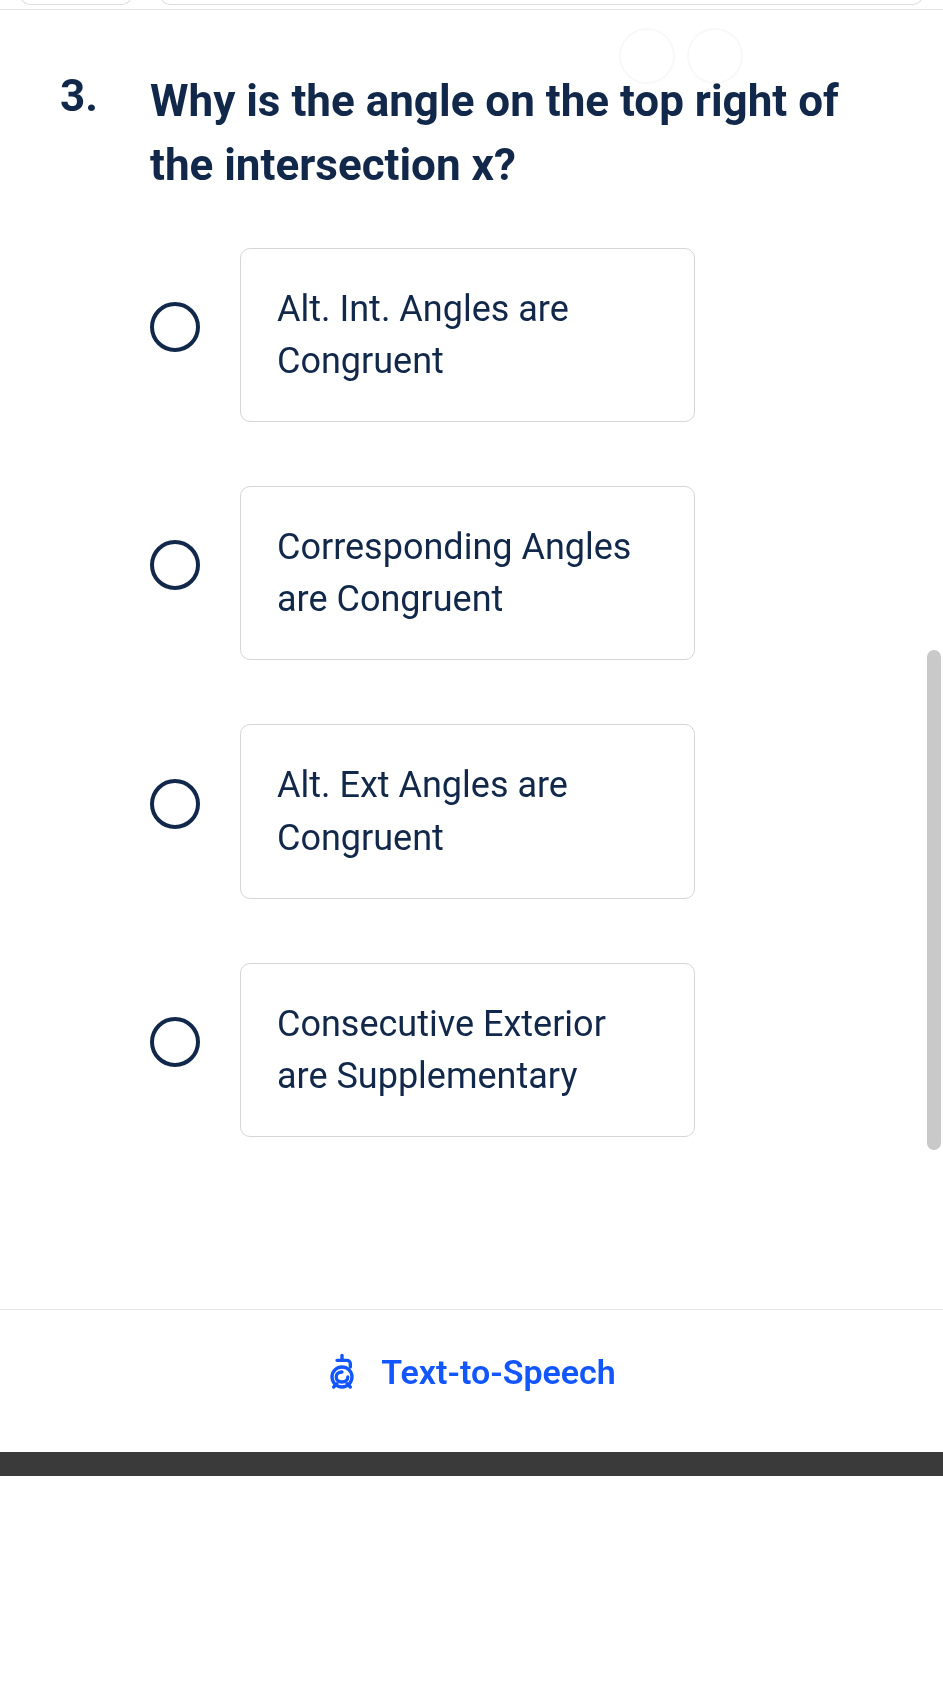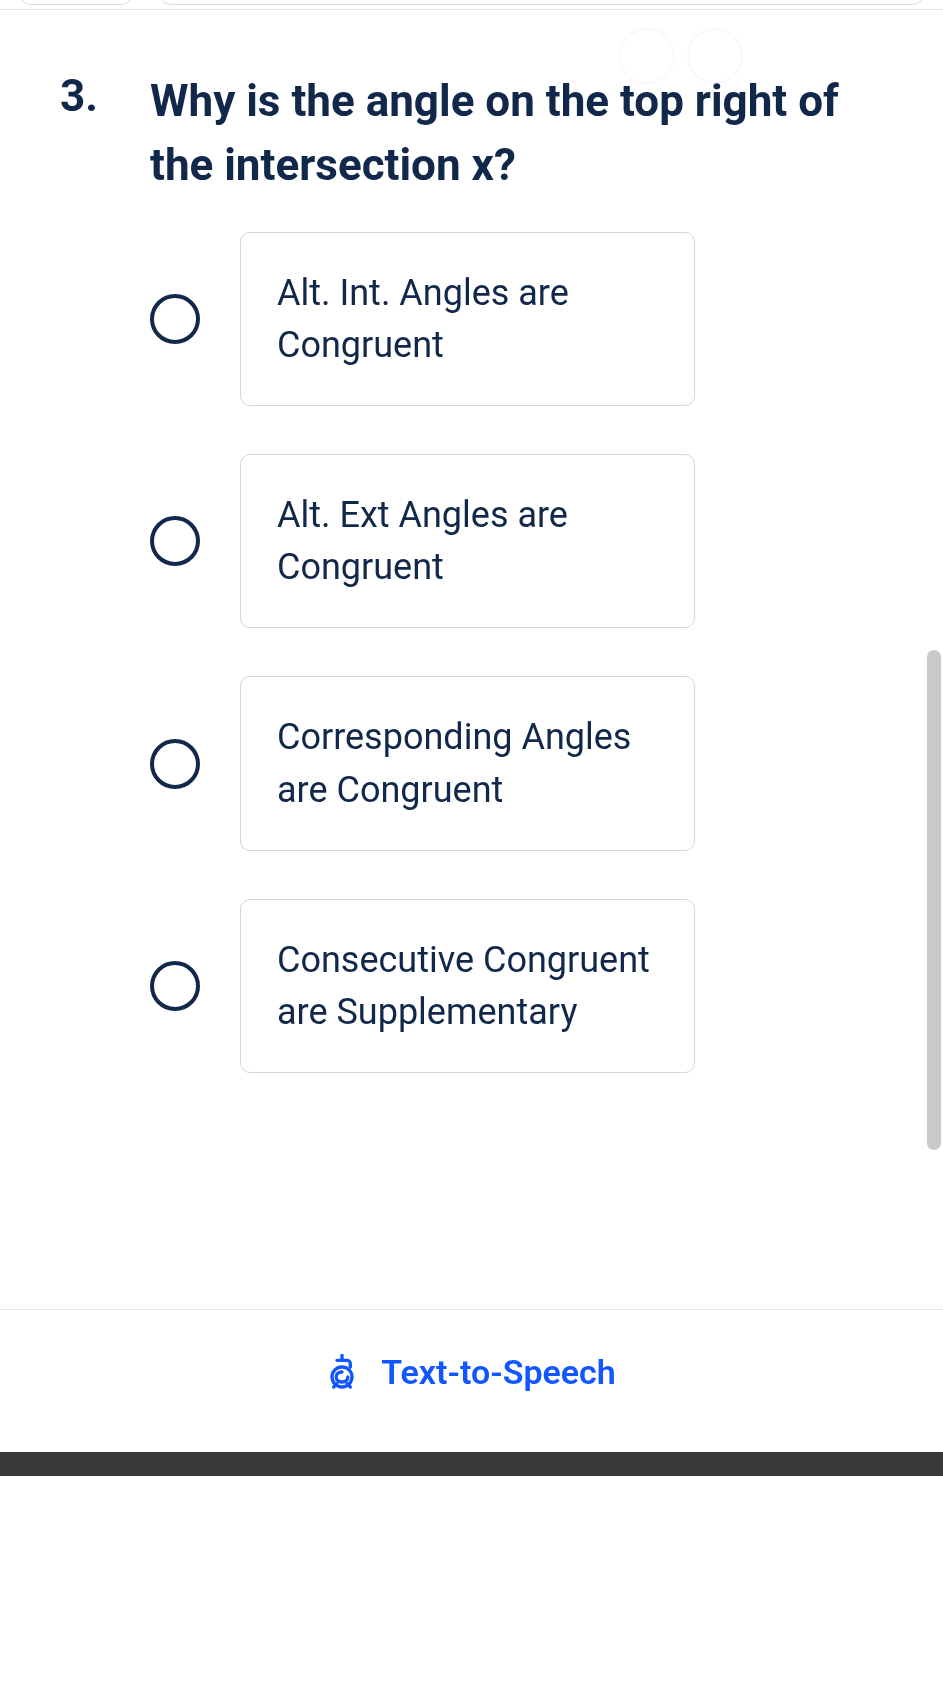--- a/index.html
+++ b/index.html
@@ -95,20 +95,21 @@
     flex-shrink: 0;
   }
   .option-box {
     border: 1.5px solid #d6d6d6;
     border-radius: 10px;
     padding: 34px 36px;
     font-size: 36px;
     line-height: 1.45;
     color: #12284a;
     width: 455px;
+    margin-top: 16px;
   }
   .footer {
     display: flex;
     align-items: center;
     justify-content: space-around;
     padding: 42px 40px 52px;
     gap: 120px;
   }
   .tool {
     display: flex;
@@ -160,35 +161,35 @@
           <div class="option">
             <div class="radio"></div>
             <div class="option-box">
               <span>Alt. Int. Angles are Congruent</span>
             </div>
           </div>
 
           <div class="option">
             <div class="radio"></div>
             <div class="option-box">
+              <span>Corresponding Angles are Congruent</span>
+            </div>
+          </div>
+
+          <div class="option">
+            <div class="radio"></div>
+            <div class="option-box">
               <span>Alt. Ext Angles are Congruent</span>
             </div>
           </div>
 
           <div class="option">
             <div class="radio"></div>
             <div class="option-box">
-              <span>Corresponding Angles are Congruent</span>
-            </div>
-          </div>
-
-          <div class="option">
-            <div class="radio"></div>
-            <div class="option-box">
-              <span>Consecutive Congruent are Supplementary</span>
+              <span>Consecutive Exterior are Supplementary</span>
             </div>
           </div>
 
         </div>
       </div>
     </div>
   </div>
   <div class="side-scroll">
     <div class="track"></div>
   </div>

